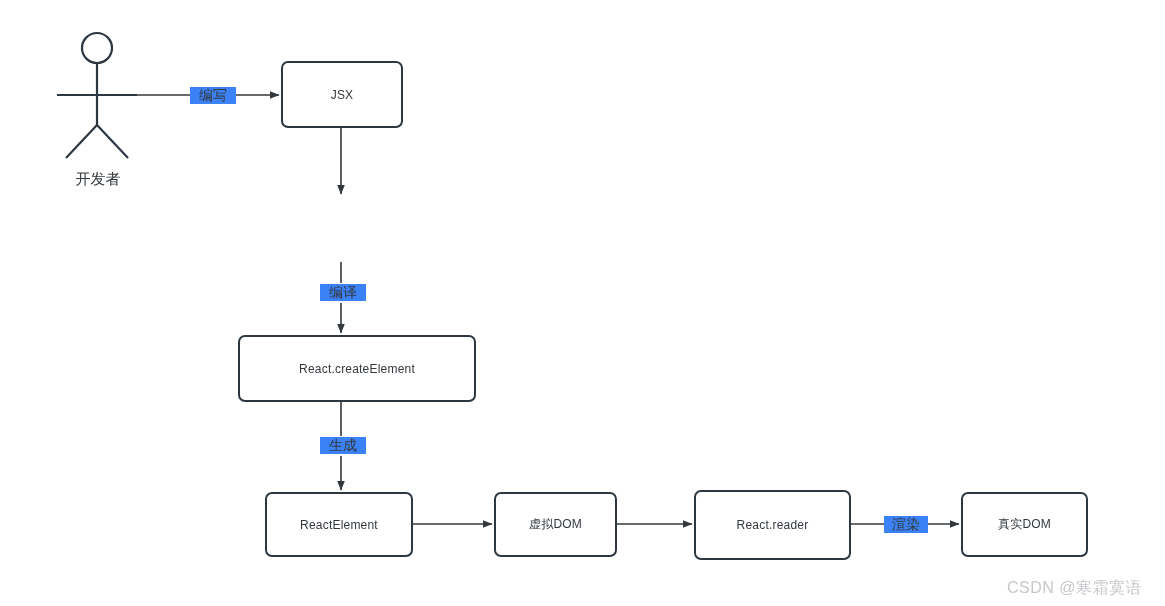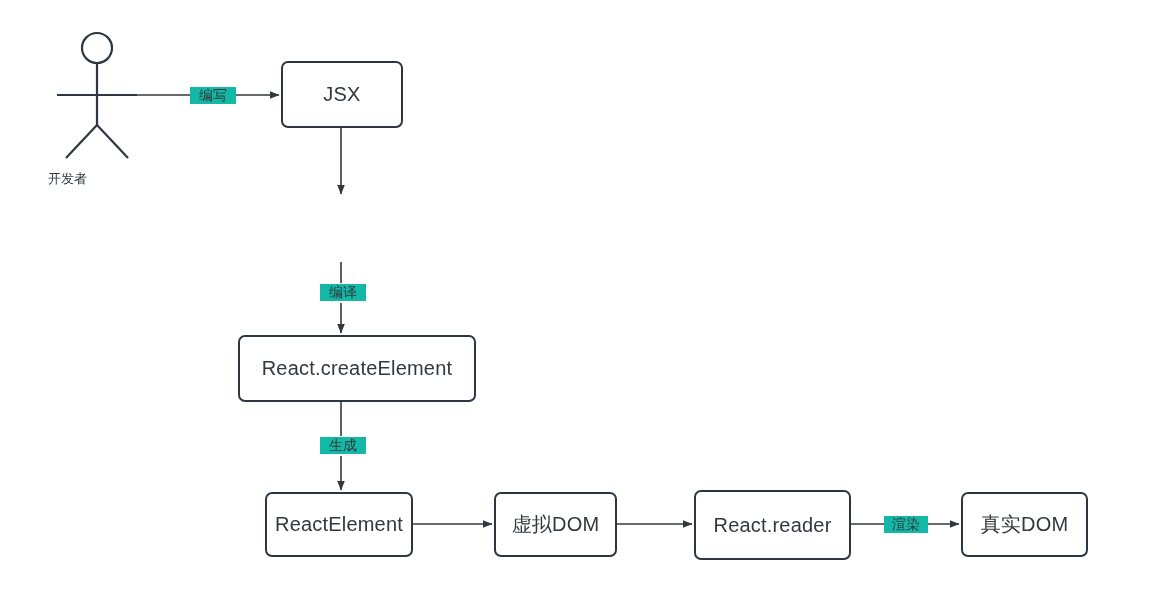--- a/index.html
+++ b/index.html
@@ -27,43 +27,43 @@
   .node-box {
     position: absolute;
     box-sizing: border-box;
     border: 2px solid #2c3742;
     border-radius: 7px;
     background: #ffffff;
     display: flex;
     align-items: center;
     justify-content: center;
     color: #33383d;
-    font-size: 20px;
+    font-size: 12px;
     font-family: "Liberation Sans", "DejaVu Sans", sans-serif;
     letter-spacing: 0.2px;
     white-space: nowrap;
   }
   .edge-label {
     position: absolute;
-    background: #14b8a6;
+    background: #3b82f6;
     color: #33383d;
     font-size: 14px;
     font-family: "Liberation Sans", "DejaVu Sans", sans-serif;
     white-space: nowrap;
     padding: 0 2px;
     line-height: 17px;
     text-align: center;
   }
   .actor-label {
     position: absolute;
     color: #33383d;
-    font-size: 13px;
+    font-size: 15px;
     font-family: "Liberation Sans", "DejaVu Sans", sans-serif;
     white-space: nowrap;
-    text-align: left;
+    text-align: center;
   }
   .watermark {
     position: absolute;
     color: #c8c8cc;
     font-size: 16px;
     font-family: "Liberation Sans", "DejaVu Sans", sans-serif;
     white-space: nowrap;
     letter-spacing: 0.5px;
   }
 </style>
@@ -136,14 +136,15 @@
   <div class="node-box" style="left:961px; top:492px; width:127px; height:65px;">真实DOM</div>
 
   <div class="edge-label" style="left:190px; top:87px; width:42px;">编写</div>
 
   <div class="edge-label" style="left:320px; top:284px; width:42px;">编译</div>
 
   <div class="edge-label" style="left:320px; top:437px; width:42px;">生成</div>
 
   <div class="edge-label" style="left:884px; top:516px; width:40px;">渲染</div>
 
+  <div class="watermark" style="left:1007px; top:578px;">CSDN @寒霜寞语</div>
 
 </div>
 
 </body></html>

